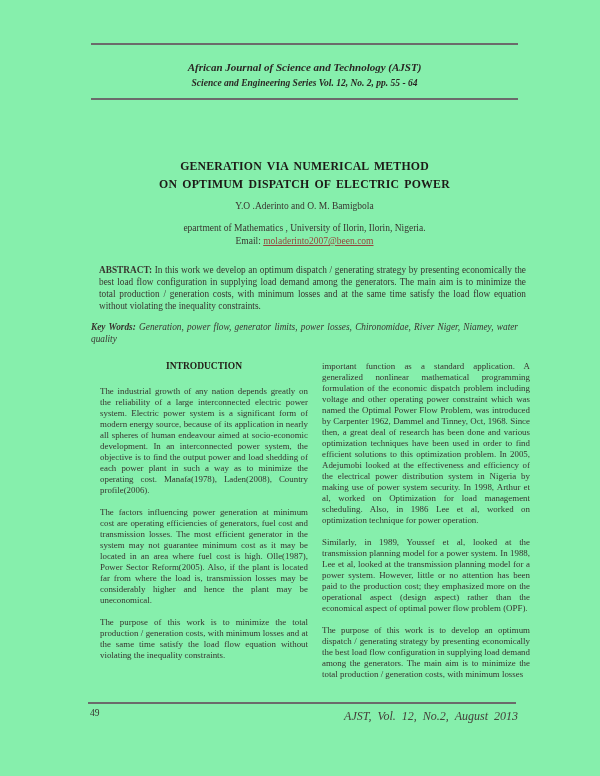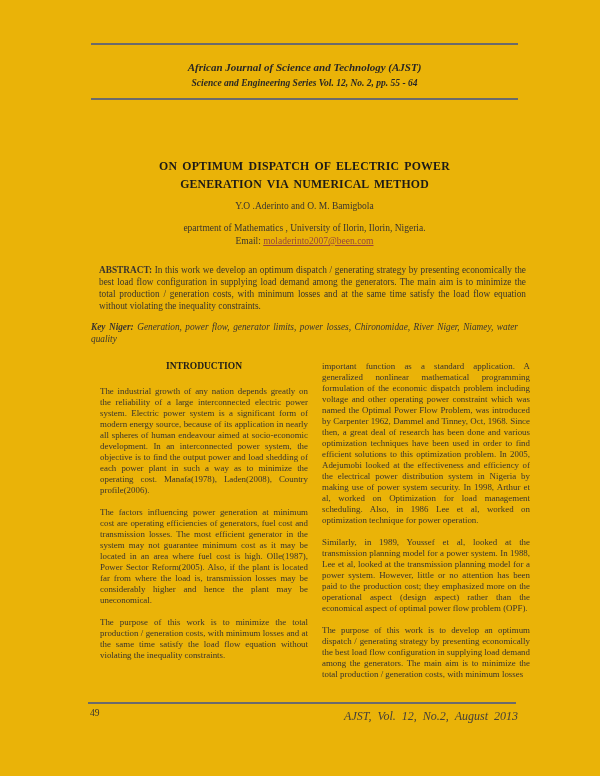--- a/index.html
+++ b/index.html
@@ -1,20 +1,20 @@
 <!DOCTYPE html>
 <html><head>
 <meta charset="utf-8">
 <style>
   html,body{margin:0;padding:0;background:#e9e9e9;}
   .sheet{
     position:relative;
     width:600px;height:776px;
     margin:0 auto;
-    background:#eab308;
+    background:#86efac;
     font-family:"Liberation Serif", serif;
     color:#39342f;
     overflow:hidden;
   }
   .rule{position:absolute;left:91px;width:427px;height:2px;background:#6b6b6b;}
   .abs{position:absolute;}
   .center-block{left:91px;width:427px;text-align:center;}
   .journal-name{top:61px;font-size:11px;font-weight:bold;font-style:italic;color:#2a2724;}
   .journal-series{top:78px;font-size:9.5px;font-weight:bold;font-style:italic;color:#2a2724;}
   .paper-title{top:157px;font-size:11.8px;font-weight:bold;line-height:18px;color:#1d1a17;word-spacing:2px;letter-spacing:.2px;}
@@ -39,38 +39,38 @@
 <div class="sheet">
 
   <div class="rule" style="top:43px;"></div>
 
   <div class="abs center-block journal-name">African Journal of Science and Technology (AJST)</div>
   <div class="abs center-block journal-series">Science and Engineering Series Vol. 12, No. 2,  pp. 55 - 64</div>
 
   <div class="rule" style="top:98px;"></div>
 
   <div class="abs center-block paper-title">
+    <div>GENERATION  VIA  NUMERICAL  METHOD</div>
     <div>ON OPTIMUM DISPATCH OF ELECTRIC POWER</div>
-    <div>GENERATION  VIA  NUMERICAL  METHOD</div>
   </div>
 
   <div class="abs center-block authors">Y.O .Aderinto and O. M. Bamigbola</div>
 
   <div class="abs center-block affiliation">epartment of  Mathematics ,  University of Ilorin, Ilorin, Nigeria.</div>
 
   <div class="abs center-block email-line">
     <span>Email: </span><a class="email-link" id="email-link" style="color: rgb(152, 68, 60);">moladerinto2007@been.com</a>
   </div>
 
   <div class="abs abstract">
     <span class="b">ABSTRACT:</span><span> In this work we develop an optimum dispatch / generating strategy by presenting economically the best load flow configuration in supplying load demand among the generators. The main aim  is to minimize the total production / generation costs, with minimum losses and at the same time satisfy the load flow equation without violating the inequality constraints.</span>
   </div>
 
   <div class="abs keywords">
-    <span class="b">Key Niger:</span><span> Generation, power flow, generator limits, power losses, Chironomidae, River Niger, Niamey, water quality</span>
+    <span class="b">Key Words:</span><span> Generation, power flow, generator limits, power losses, Chironomidae, River Niger, Niamey, water quality</span>
   </div>
 
   <div class="abs columns">
     <div class="col">
       <div class="col-heading">INTRODUCTION</div>
       <p>The industrial growth of any nation depends greatly on the reliability of a large interconnected electric power system. Electric power system is a significant form of modern energy source, because of its application in nearly all spheres of human endeavour aimed at socio-economic development. In an interconnected power system, the objective is to find the output power and load shedding of each power plant in such a way as to minimize the operating cost. Manafa(1978), Laden(2008), Country profile(2006).</p>
       <p>The factors influencing power generation at minimum cost are operating efficiencies of generators, fuel cost and transmission losses. The most efficient generator in the system may not guarantee minimum cost as it may be located in an area where fuel cost is high. Olle(1987), Power Sector Reform(2005). Also, if the plant is located far from where the load is, transmission losses may be considerably higher and hence the plant may be uneconomical.</p>
       <p>The purpose of this work  is to minimize the total production / generation costs, with minimum losses and at the same time satisfy the load flow equation without violating the inequality constraints.</p>
     </div>
     <div class="col">

